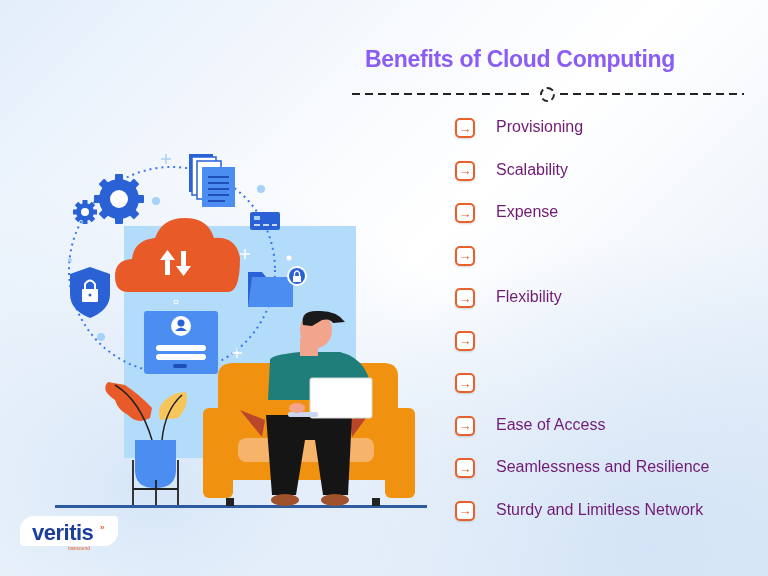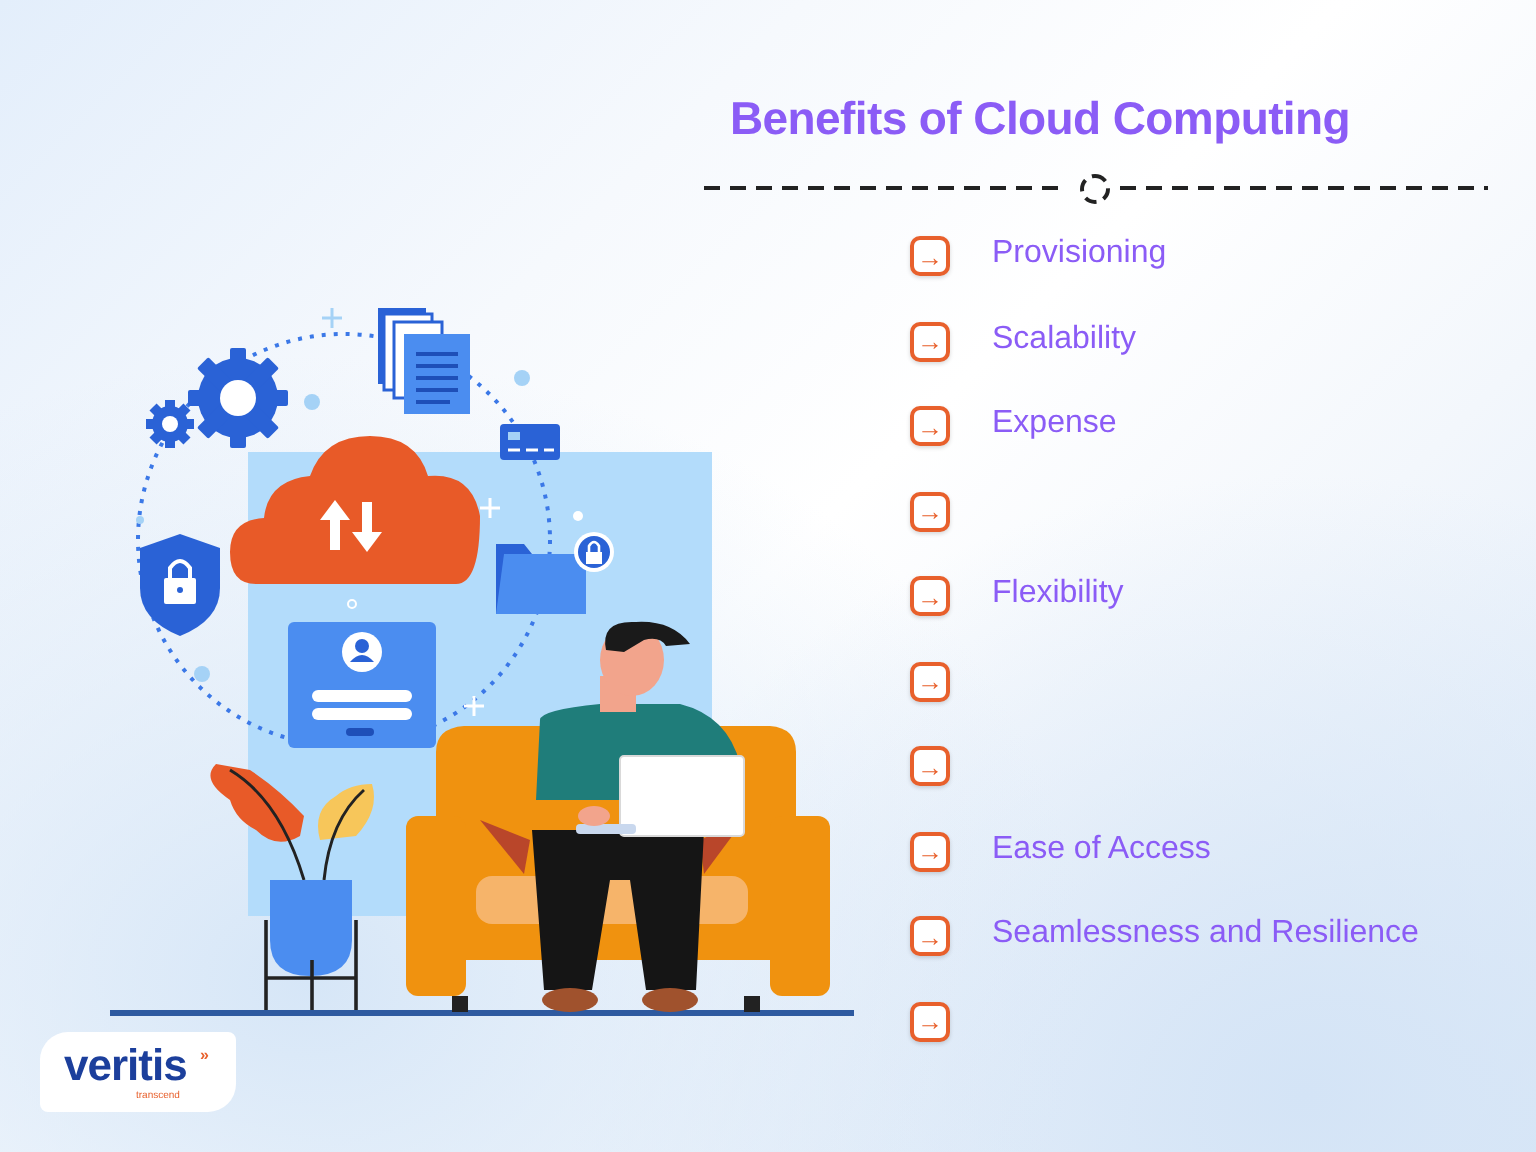--- a/index.html
+++ b/index.html
@@ -9,23 +9,23 @@
   .bgglow{position:absolute;inset:0;background:radial-gradient(ellipse at 20% 85%,#d6e6f7 0%,rgba(214,230,247,0) 45%),radial-gradient(ellipse at 85% 95%,#d4e4f6 0%,rgba(212,228,246,0) 40%);}
   .title{position:absolute;left:365px;top:46px;font-size:23px;font-weight:bold;color:#8b5cf6;letter-spacing:-0.3px;}
   .divider{position:absolute;left:352px;top:89px;width:392px;height:10px;}
   .dash{position:absolute;top:4px;height:2px;background-image:linear-gradient(to right,#222 0 8px,transparent 8px 13px);background-size:13px 2px;}
   .dash.l{left:0;width:180px;}
   .dash.r{left:208px;width:184px;}
   .ring{position:absolute;left:188px;top:-2px;width:11px;height:11px;border:2px dashed #222;border-radius:50%;}
   .list{position:absolute;left:455px;top:118px;margin:0;padding:0;list-style:none;}
   .list li{height:42.5px;display:flex;align-items:flex-start;}
   .chk{width:20px;height:20px;box-sizing:border-box;border:2.5px solid #e8602c;border-radius:5px;display:flex;align-items:center;justify-content:center;color:#e8602c;font-size:13px;font-weight:bold;line-height:1;background:#fff;box-shadow:0 1px 2px rgba(0,0,0,0.15);}
-  .lbl{margin-left:21px;font-size:16px;color:#8b5cf6;line-height:22px;margin-top:-2px;}
+  .lbl{margin-left:21px;font-size:16px;color:#701a75;line-height:22px;margin-top:-2px;}
   .illus{position:absolute;left:0;top:0;width:440px;height:520px;}
-  .logo{position:absolute;left:20px;top:516px;width:98px;height:40px;background:#fff;border-radius:14px 4px 14px 4px;}
+  .logo{position:absolute;left:20px;top:516px;width:98px;height:30px;background:#fff;border-radius:14px 4px 14px 4px;}
   .logo .w{position:absolute;left:12px;top:4px;font-size:22px;font-weight:bold;color:#1c3f9c;letter-spacing:-0.5px;}
   .logo .s{position:absolute;left:48px;top:29px;font-size:5px;color:#e8602c;}
   .logo .mk{position:absolute;left:80px;top:7px;font-size:8px;color:#e8602c;font-weight:bold;}
 </style>
 </head>
 <body>
 
 <div class="bgglow"></div>
 
 <svg class="illus" viewBox="0 0 440 520" xmlns="http://www.w3.org/2000/svg">
@@ -209,20 +209,21 @@
   <li>
       <span class="chk">→</span>
       <span class="lbl">Ease of Access</span>
     </li>
   <li>
       <span class="chk">→</span>
       <span class="lbl">Seamlessness and Resilience</span>
     </li>
   <li>
       <span class="chk">→</span>
+      <span class="lbl">Sturdy and Limitless Network</span>
     </li>
 </ul>
 
 <div class="logo">
   <span class="w">veritis</span>
   <span class="mk">»</span>
   <span class="s">transcend</span>
 </div>
 
 </body></html>

